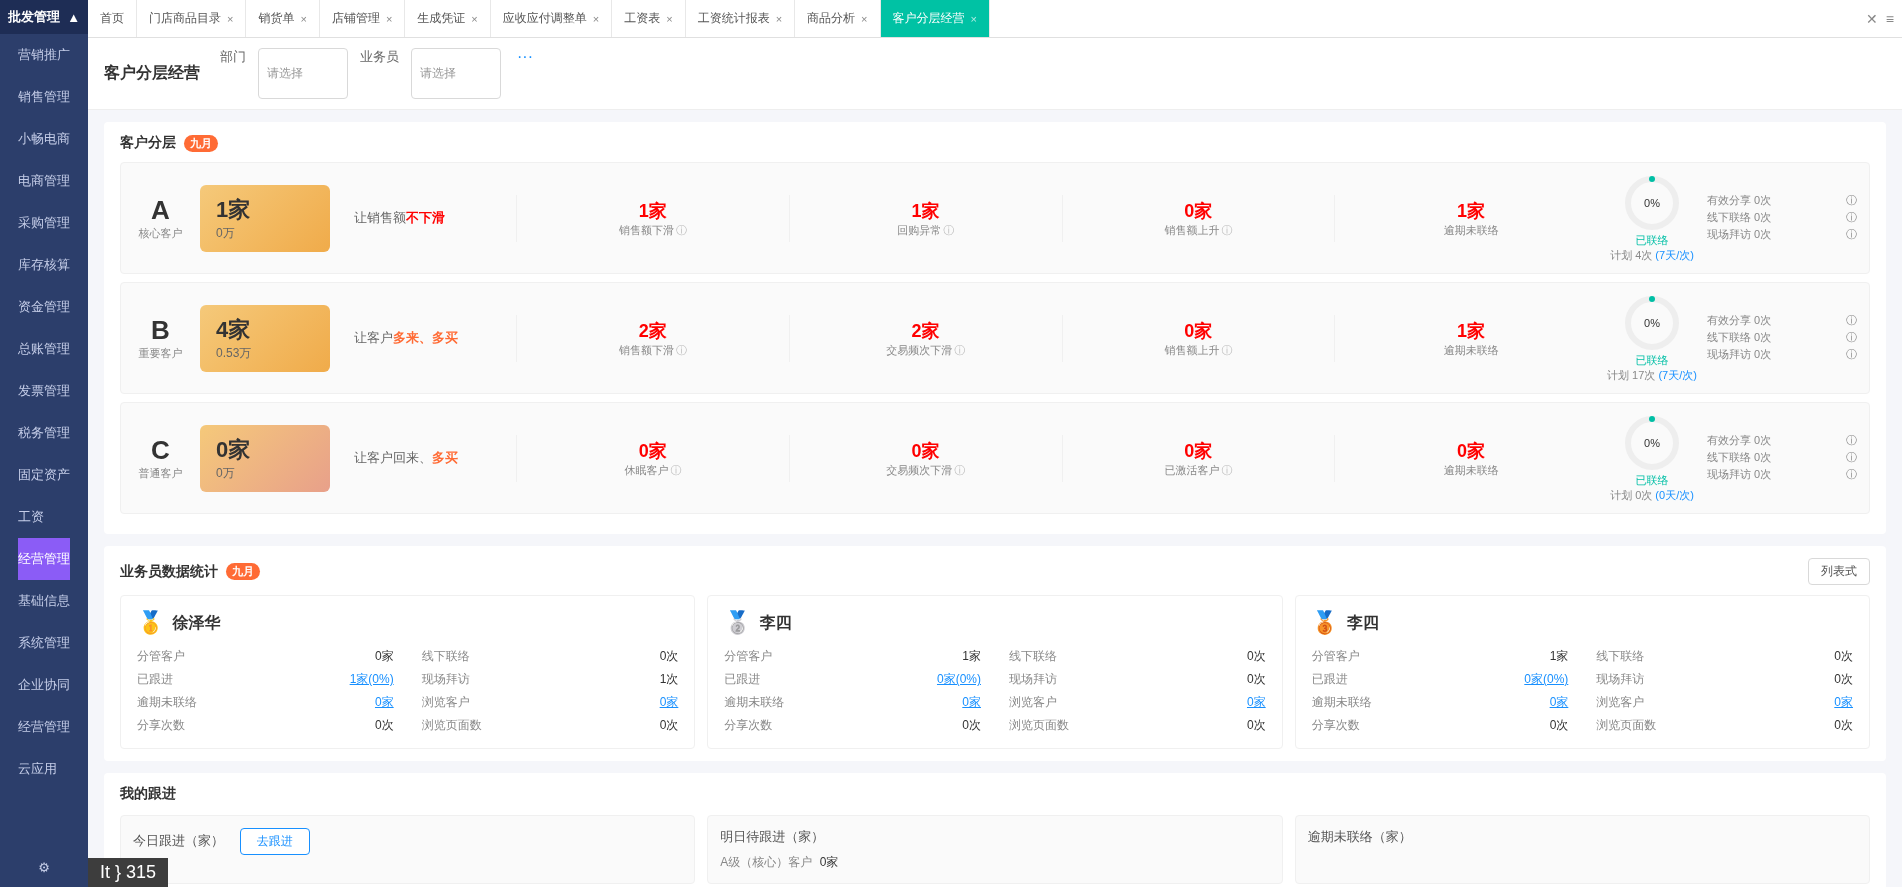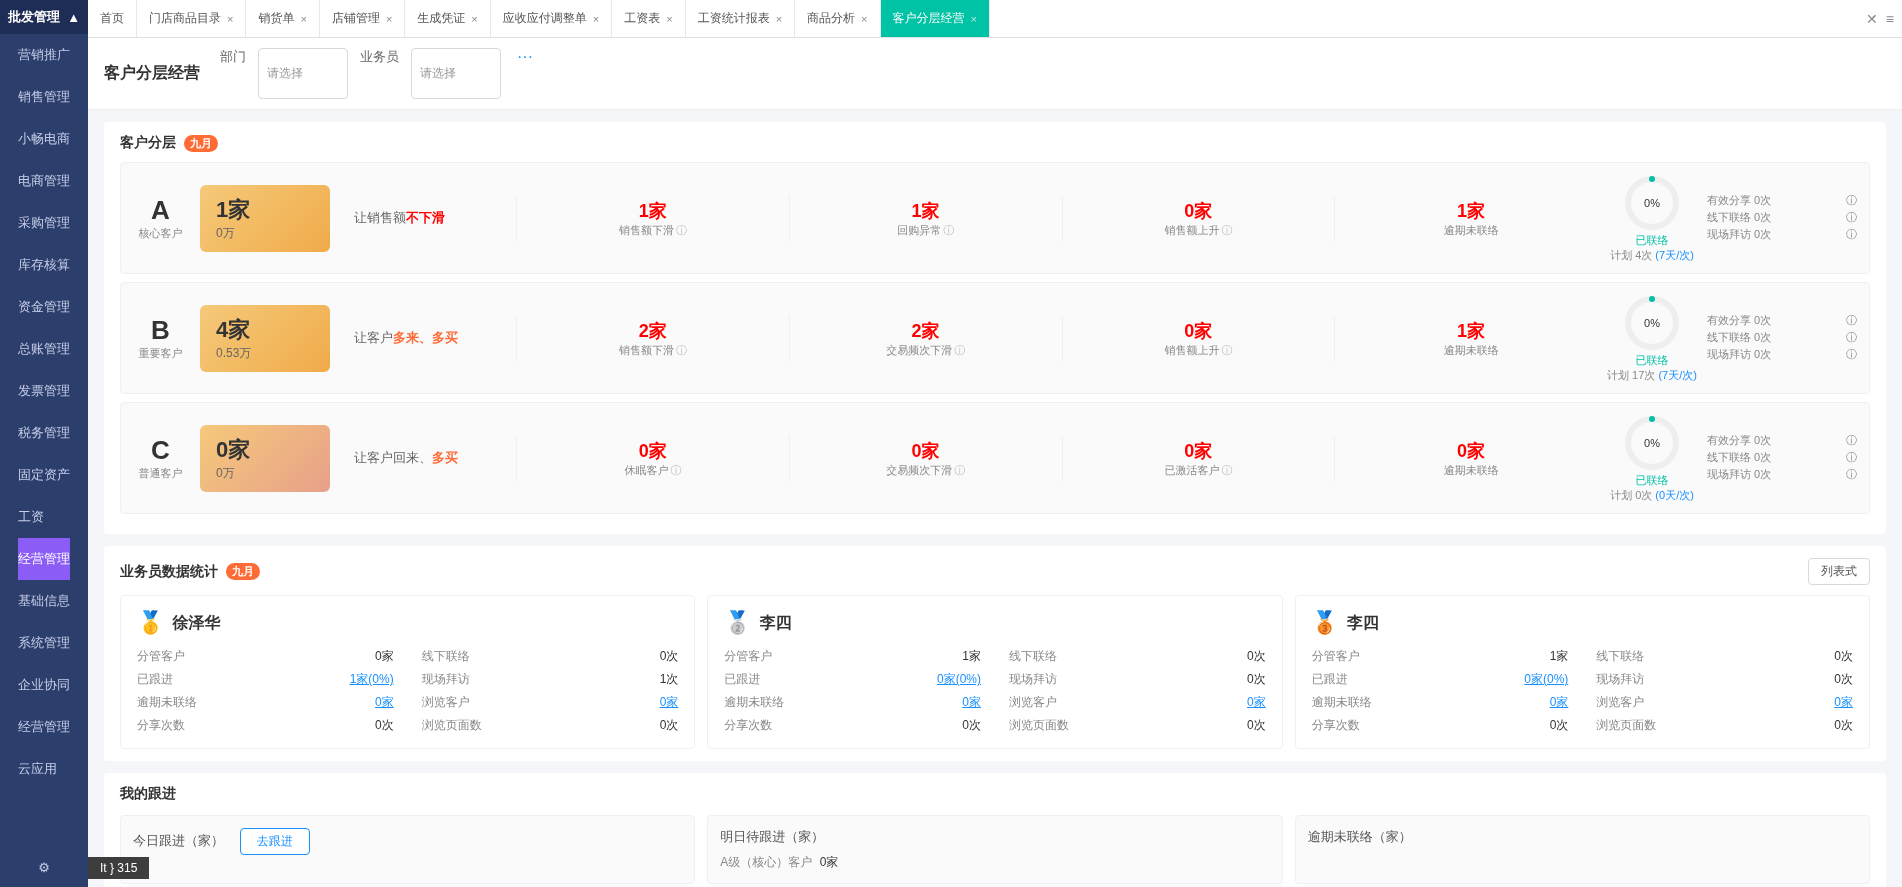--- a/index.html
+++ b/index.html
@@ -346,25 +346,25 @@
       background: #fff;
       padding: 4px 12px;
       border-radius: 4px;
       cursor: pointer;
       font-size: 12px;
     }
 
     
     .bottom-hint {
       position: fixed;
-      bottom: 8px;
+      bottom: 0;
       left: 88px;
       background: #3d3d3d;
       color: #fff;
-      font-size: 12px;
+      font-size: 18px;
       padding: 4px 12px;
       z-index: 100;
     }
   </style>
 </head>
 <body>
 
 <div class="sidebar">
   <div class="sidebar-header">
     <span>批发管理</span>

